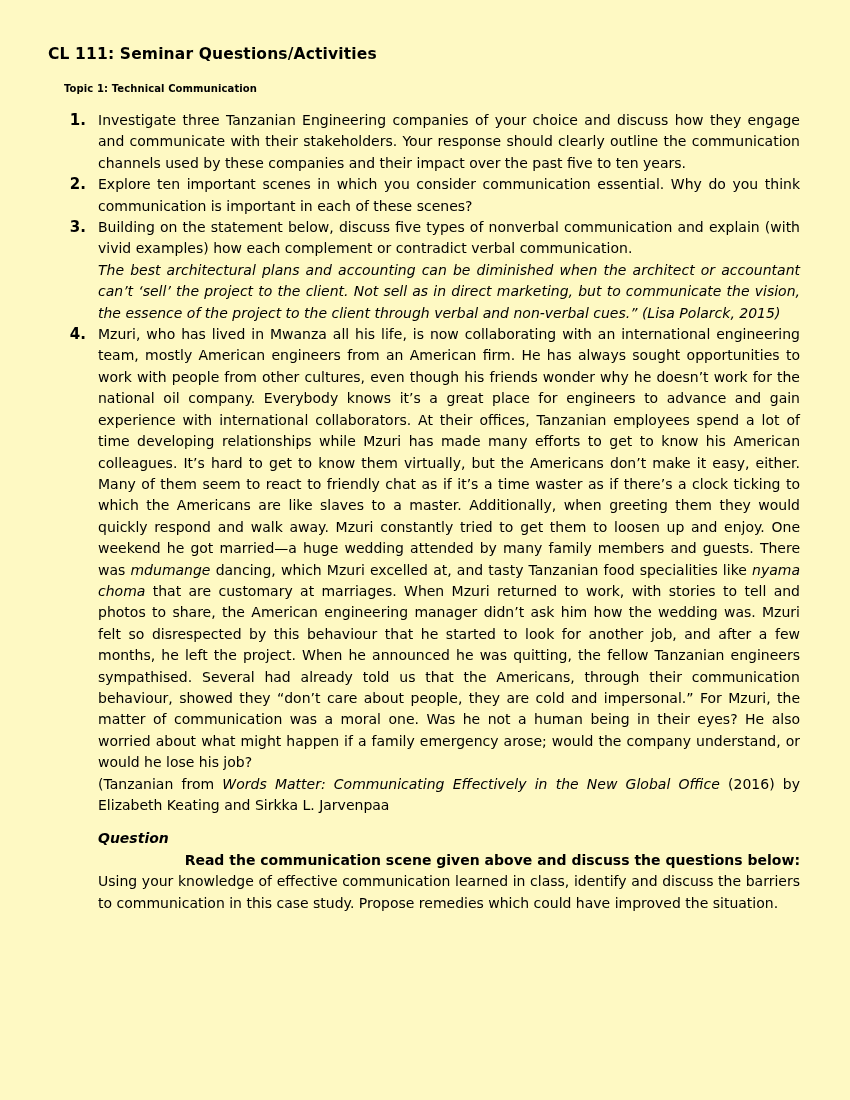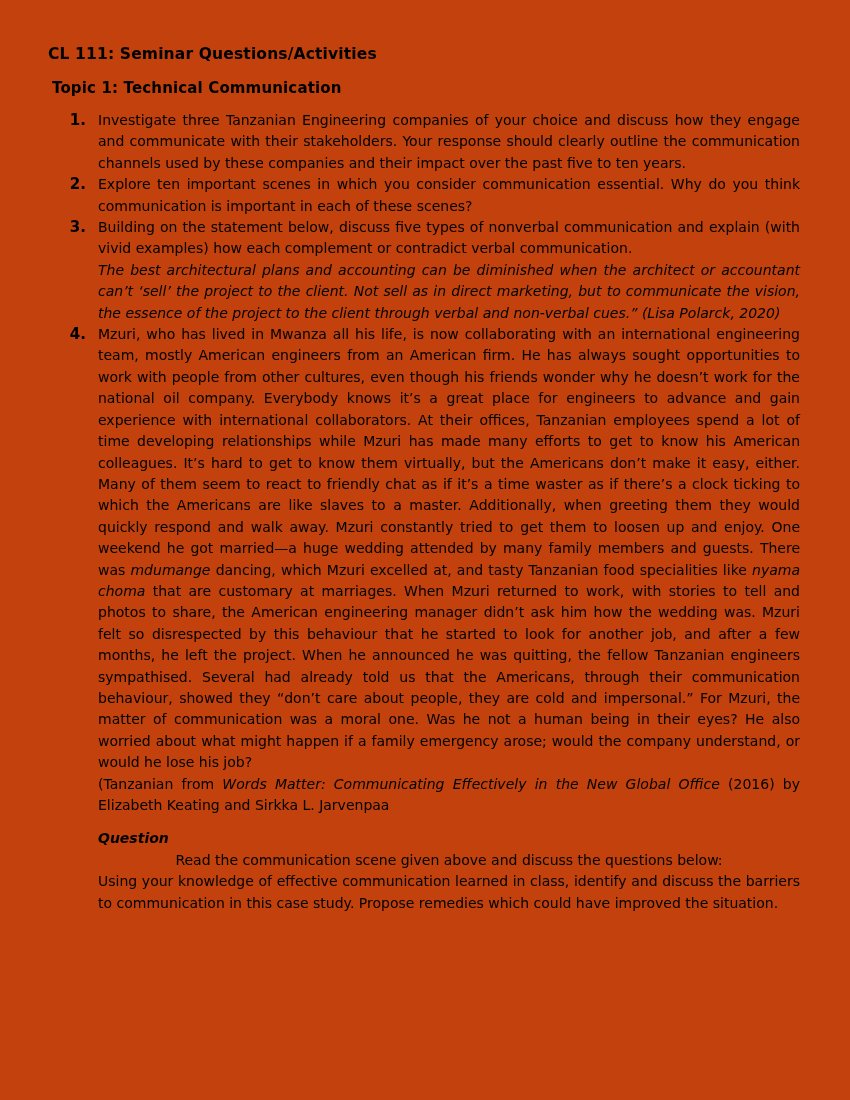--- a/index.html
+++ b/index.html
@@ -14,37 +14,37 @@
     font-family: "DejaVu Sans", "Liberation Sans", sans-serif;
     color: #000000;
     -webkit-font-smoothing: antialiased;
   }
 
   .page {
     width: 850px;
     min-height: 1100px;
     box-sizing: border-box;
     padding: 44px 50px 30px 48px;
-    background: #c2410c;
+    background: #fef9c3;
     position: relative;
   }
 
   
   .doc-title {
     font-size: 15.5px;
     font-weight: bold;
     line-height: 21px;
     margin: 0 0 13px 0;
     letter-spacing: 0.01em;
   }
   .topic-title {
-    font-size: 15px;
+    font-size: 10px;
     font-weight: bold;
     line-height: 21px;
-    margin: 0 0 11px 4px;
+    margin: 0 0 11px 16px;
     letter-spacing: 0.01em;
   }
 
   
   .qlist {
     margin: 0;
     padding: 0;
     list-style: none;
   }
   .qitem {
@@ -70,21 +70,22 @@
   
   .para {
     margin: 0;
     text-align: justify;
     text-justify: inter-word;
     font-size: 14px;
     line-height: 21.4px;
     hyphens: none;
   }
   .para.left {
-    text-align: center;
+    text-align: right;
+    font-weight: bold;
   }
   .para.italic {
     font-style: italic;
   }
   .para.boldital {
     font-weight: bold;
     font-style: italic;
     margin-top: 12px;
   }
   em {
@@ -109,21 +110,21 @@
       <li class="qitem">
         <span class="qnum">2.</span>
         <div class="qbody">
           <p class="para">Explore ten important scenes in which you consider communication essential. Why do you think communication is important in each of these scenes?</p>
         </div>
       </li>
       <li class="qitem">
         <span class="qnum">3.</span>
         <div class="qbody">
           <p class="para">Building on the statement below, discuss five types of nonverbal communication and explain (with vivid examples) how each complement or contradict verbal communication.</p>
-          <p class="para italic">The best architectural plans and accounting can be diminished when the architect or accountant can’t ‘sell’ the project to the client. Not sell as in direct marketing, but to communicate the vision, the essence of the project to the client through verbal and non-verbal cues.” (Lisa Polarck, 2020)</p>
+          <p class="para italic">The best architectural plans and accounting can be diminished when the architect or accountant can’t ‘sell’ the project to the client. Not sell as in direct marketing, but to communicate the vision, the essence of the project to the client through verbal and non-verbal cues.” (Lisa Polarck, 2015)</p>
         </div>
       </li>
       <li class="qitem">
         <span class="qnum">4.</span>
         <div class="qbody">
           <p class="para"><span>Mzuri, who has lived in Mwanza all his life, is now collaborating with an international engineering team, mostly American engineers from an American firm. He has always sought opportunities to work with people from other cultures, even though his friends wonder why he doesn’t work for the national oil company. Everybody knows it’s a great place for engineers to advance and gain experience with international collaborators. At their offices, Tanzanian employees spend a lot of time developing relationships while Mzuri has made many efforts to get to know his American colleagues. It’s hard to get to know them virtually, but the Americans don’t make it easy, either. Many of them seem to react to friendly chat as if it’s a time waster as if there’s a clock ticking to which the Americans are like slaves to a master. Additionally, when greeting them they would quickly respond and walk away. Mzuri constantly tried to get them to loosen up and enjoy. One weekend he got married—a huge wedding attended by many family members and guests. There was </span><em>mdumange</em><span> dancing, which Mzuri excelled at, and tasty Tanzanian food specialities like </span><em>nyama choma</em><span> that are customary at marriages. When Mzuri returned to work, with stories to tell and photos to share, the American engineering manager didn’t ask him how the wedding was. Mzuri felt so disrespected by this behaviour that he started to look for another job, and after a few months, he left the project. When he announced he was quitting, the fellow Tanzanian engineers sympathised. Several had already told us that the Americans, through their communication behaviour, showed they “don’t care about people, they are cold and impersonal.” For Mzuri, the matter of communication was a moral one. Was he not a human being in their eyes? He also worried about what might happen if a family emergency arose; would the company understand, or would he lose his job?</span></p>
           <p class="para"><span>(Tanzanian from </span><em>Words Matter: Communicating Effectively in the New Global Office</em><span> (2016) by Elizabeth Keating and Sirkka L. Jarvenpaa</span></p>
           <p class="para boldital">Question</p>
           <p class="para left">Read the communication scene given above and discuss the questions below:</p>
           <p class="para">Using your knowledge of effective communication learned in class, identify and discuss the barriers to communication in this case study. Propose remedies which could have improved the situation.</p>

